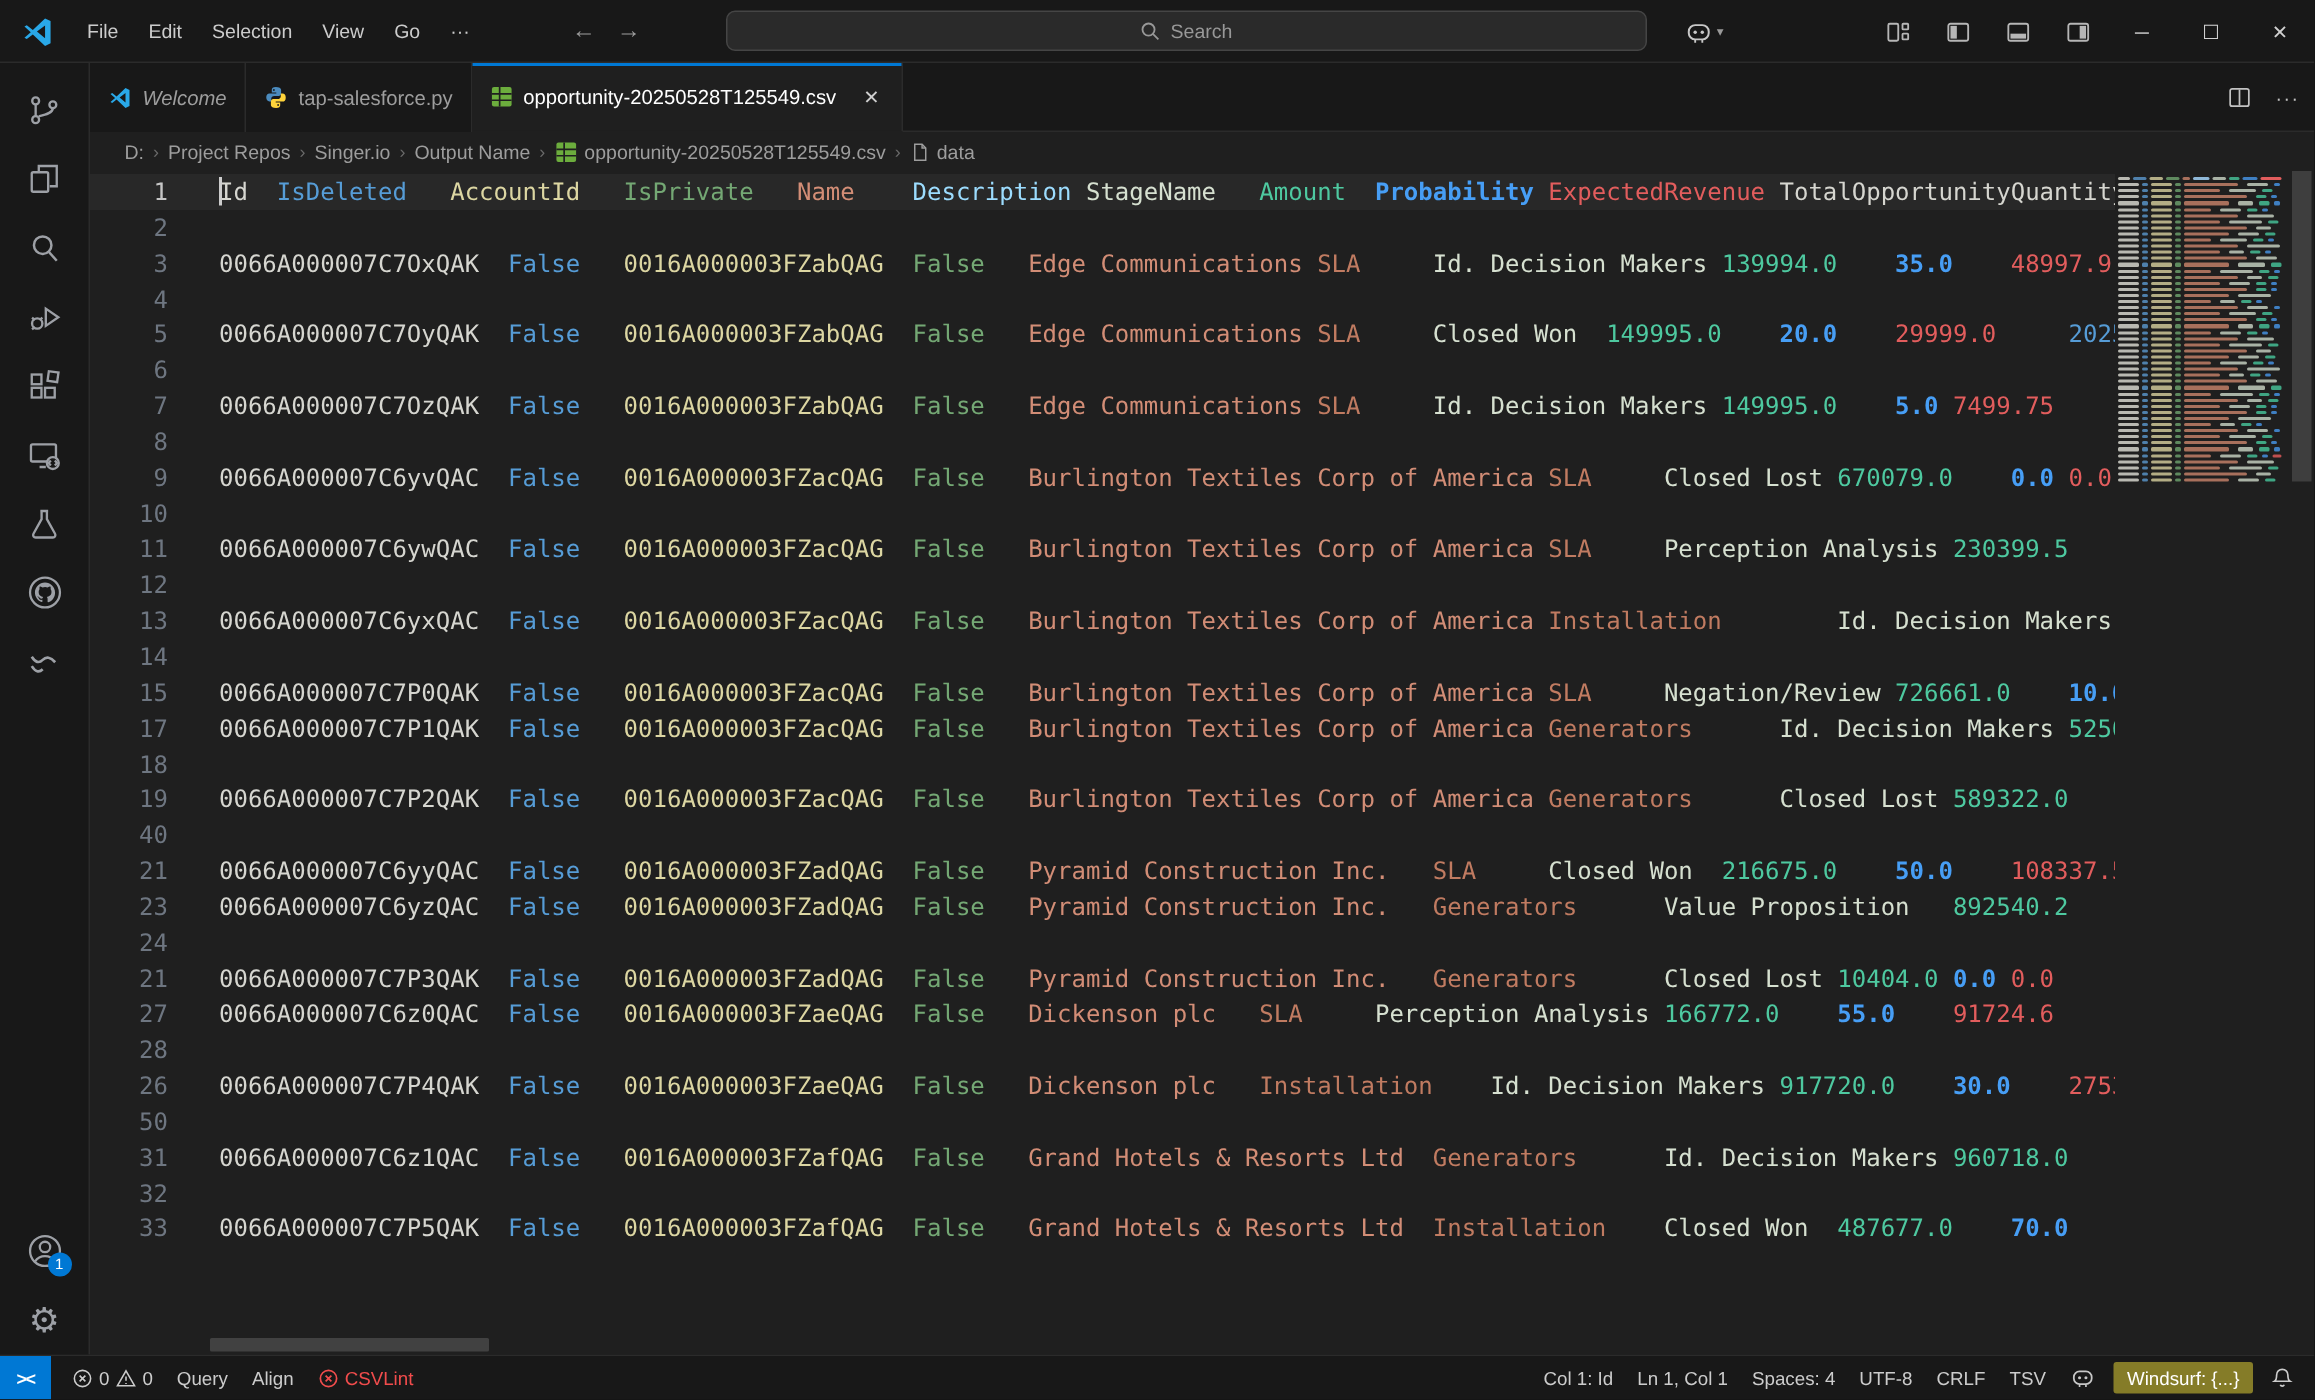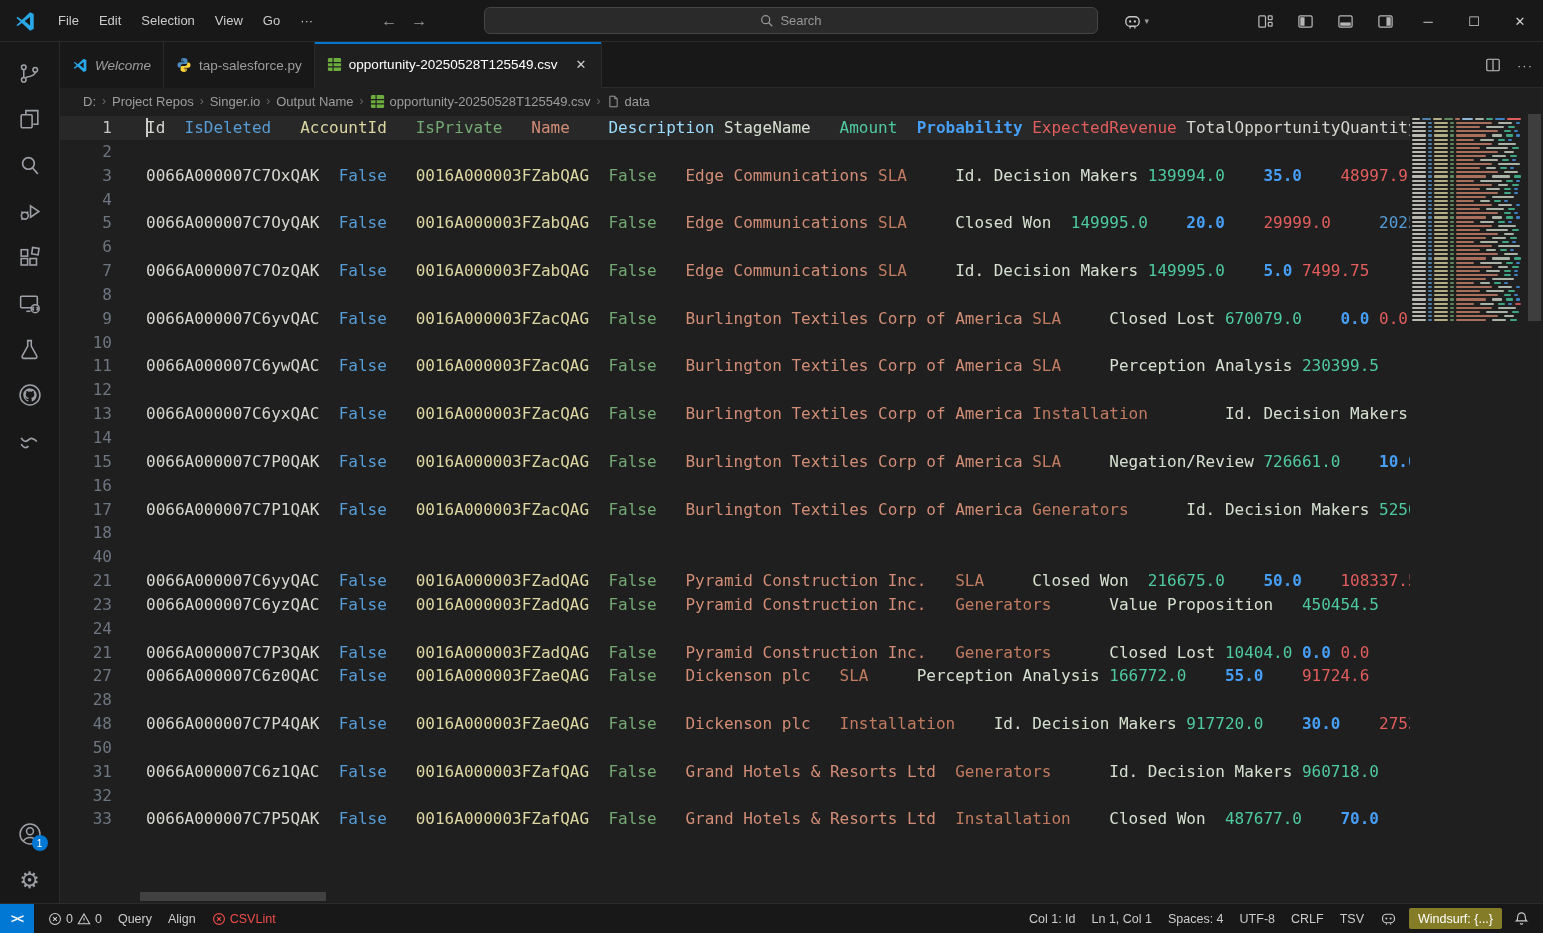--- a/index.html
+++ b/index.html
@@ -407,61 +407,61 @@
             </div>
             <div class="row">
               <div class="ln">14</div>
               <div class="lc"></div>
             </div>
             <div class="row">
               <div class="ln">15</div>
               <div class="lc"><span class="tk id">0066A000007C7P0QAK</span>	<span class="tk del">False</span>	<span class="tk acct">0016A000003FZacQAG</span>	<span class="tk priv">False</span>	<span class="tk name">Burlington Textiles Corp of America</span>	<span class="tk desc">SLA</span>		<span class="tk stage">Negation/Review</span>	<span class="tk amt">726661.0</span>	<span class="tk prob">10.0</span></div>
             </div>
             <div class="row">
-              <div class="ln">16</div>
-              <div class="lc"></div>
-            </div>
-            <div class="row">
               <div class="ln">17</div>
               <div class="lc"><span class="tk id">0066A000007C7P1QAK</span>	<span class="tk del">False</span>	<span class="tk acct">0016A000003FZacQAG</span>	<span class="tk priv">False</span>	<span class="tk name">Burlington Textiles Corp of America</span>	<span class="tk desc">Generators</span>		<span class="tk stage">Id. Decision Makers</span>	<span class="tk amt">525000.0</span></div>
             </div>
             <div class="row">
               <div class="ln">18</div>
               <div class="lc"></div>
             </div>
             <div class="row">
+              <div class="ln">19</div>
+              <div class="lc"><span class="tk id">0066A000007C7P2QAK</span>	<span class="tk del">False</span>	<span class="tk acct">0016A000003FZacQAG</span>	<span class="tk priv">False</span>	<span class="tk name">Burlington Textiles Corp of America</span>	<span class="tk desc">Generators</span>		<span class="tk stage">Closed Lost</span>	<span class="tk amt">589322.0</span></div>
+            </div>
+            <div class="row">
               <div class="ln">40</div>
               <div class="lc"></div>
             </div>
             <div class="row">
               <div class="ln">21</div>
               <div class="lc"><span class="tk id">0066A000007C6yyQAC</span>	<span class="tk del">False</span>	<span class="tk acct">0016A000003FZadQAG</span>	<span class="tk priv">False</span>	<span class="tk name">Pyramid Construction Inc.</span>	<span class="tk desc">SLA</span>		<span class="tk stage">Closed Won</span>	<span class="tk amt">216675.0</span>	<span class="tk prob">50.0</span>	<span class="tk rev">108337.5</span></div>
             </div>
             <div class="row">
               <div class="ln">23</div>
-              <div class="lc"><span class="tk id">0066A000007C6yzQAC</span>	<span class="tk del">False</span>	<span class="tk acct">0016A000003FZadQAG</span>	<span class="tk priv">False</span>	<span class="tk name">Pyramid Construction Inc.</span>	<span class="tk desc">Generators</span>		<span class="tk stage">Value Proposition</span>	<span class="tk amt">450454.5</span></div>
+              <div class="lc"><span class="tk id">0066A000007C6yzQAC</span>	<span class="tk del">False</span>	<span class="tk acct">0016A000003FZadQAG</span>	<span class="tk priv">False</span>	<span class="tk name">Pyramid Construction Inc.</span>	<span class="tk desc">Generators</span>		<span class="tk stage">Value Proposition</span>	<span class="tk amt">892540.2</span></div>
             </div>
             <div class="row">
               <div class="ln">24</div>
               <div class="lc"></div>
             </div>
             <div class="row">
               <div class="ln">21</div>
               <div class="lc"><span class="tk id">0066A000007C7P3QAK</span>	<span class="tk del">False</span>	<span class="tk acct">0016A000003FZadQAG</span>	<span class="tk priv">False</span>	<span class="tk name">Pyramid Construction Inc.</span>	<span class="tk desc">Generators</span>		<span class="tk stage">Closed Lost</span>	<span class="tk amt">10404.0</span>	<span class="tk prob">0.0</span>	<span class="tk rev">0.0</span></div>
             </div>
             <div class="row">
               <div class="ln">27</div>
               <div class="lc"><span class="tk id">0066A000007C6z0QAC</span>	<span class="tk del">False</span>	<span class="tk acct">0016A000003FZaeQAG</span>	<span class="tk priv">False</span>	<span class="tk name">Dickenson plc</span>	<span class="tk desc">SLA</span>		<span class="tk stage">Perception Analysis</span>	<span class="tk amt">166772.0</span>	<span class="tk prob">55.0</span>	<span class="tk rev">91724.6</span></div>
             </div>
             <div class="row">
               <div class="ln">28</div>
               <div class="lc"></div>
             </div>
             <div class="row">
-              <div class="ln">48</div>
+              <div class="ln">26</div>
               <div class="lc"><span class="tk id">0066A000007C7P4QAK</span>	<span class="tk del">False</span>	<span class="tk acct">0016A000003FZaeQAG</span>	<span class="tk priv">False</span>	<span class="tk name">Dickenson plc</span>	<span class="tk desc">Installation</span>	<span class="tk stage">Id. Decision Makers</span>	<span class="tk amt">917720.0</span>	<span class="tk prob">30.0</span>	<span class="tk rev">275316.0</span></div>
             </div>
             <div class="row">
               <div class="ln">50</div>
               <div class="lc"></div>
             </div>
             <div class="row">
               <div class="ln">31</div>
               <div class="lc"><span class="tk id">0066A000007C6z1QAC</span>	<span class="tk del">False</span>	<span class="tk acct">0016A000003FZafQAG</span>	<span class="tk priv">False</span>	<span class="tk name">Grand Hotels &amp; Resorts Ltd</span>	<span class="tk desc">Generators</span>		<span class="tk stage">Id. Decision Makers</span>	<span class="tk amt">960718.0</span></div>
             </div>

